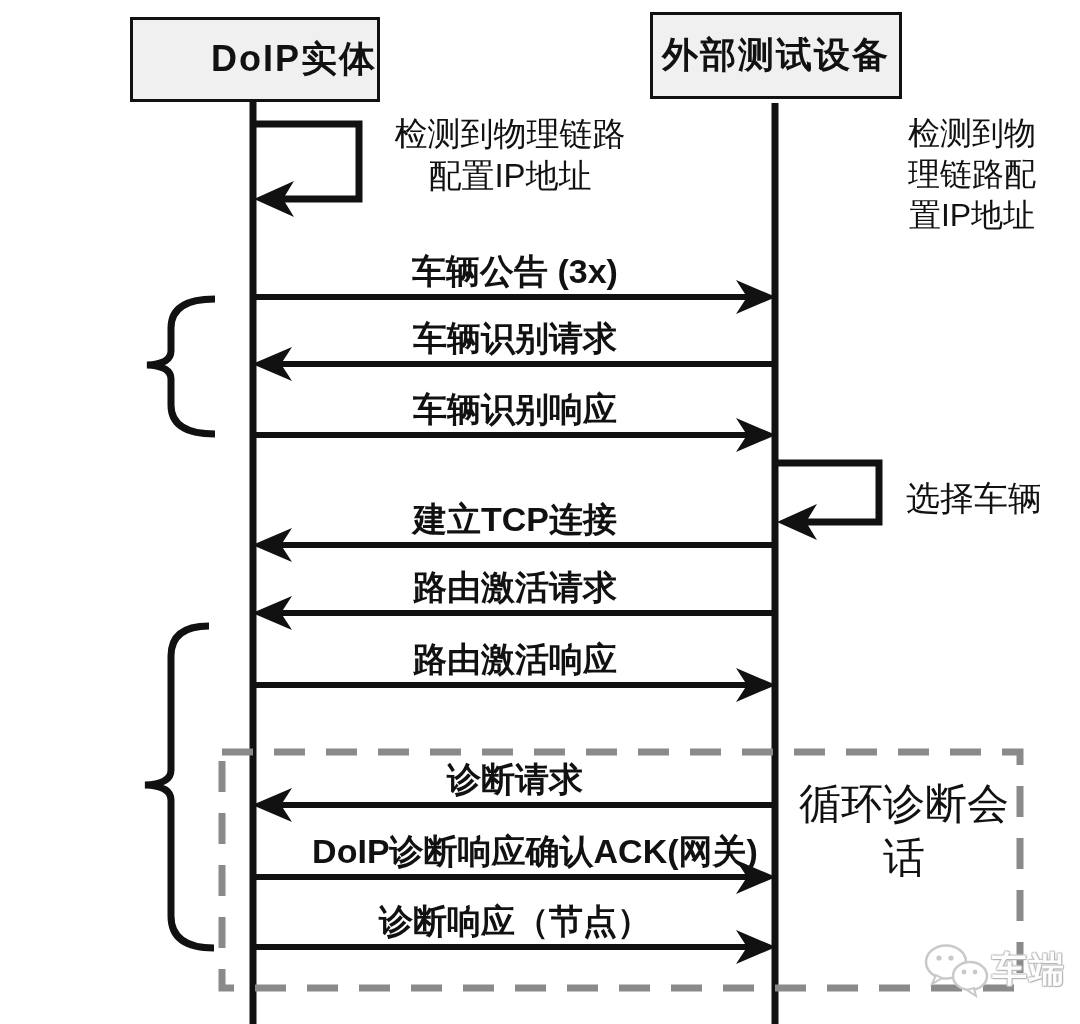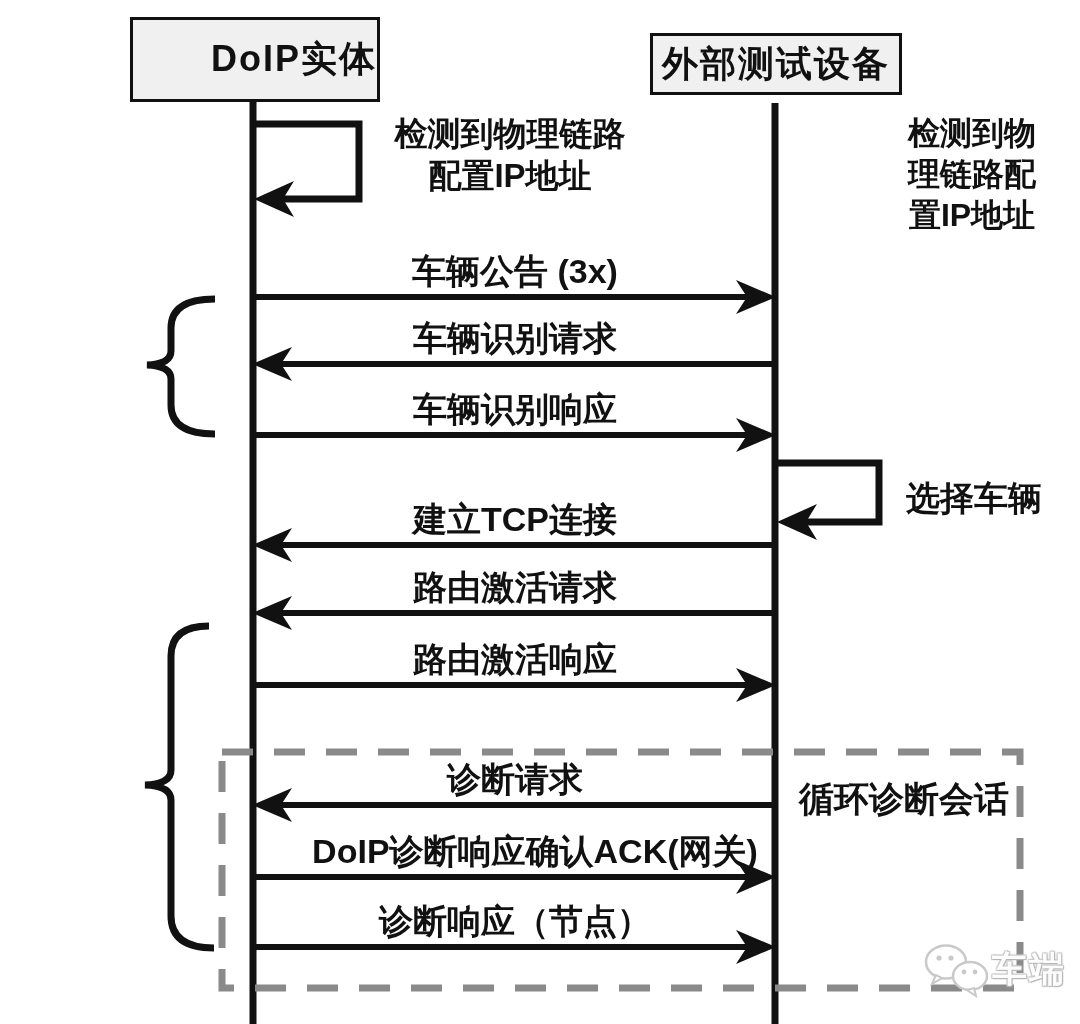--- a/index.html
+++ b/index.html
@@ -25,21 +25,21 @@
     display: flex;
     align-items: center;
     justify-content: center;
     font-size: 36px;
     font-weight: bold;
     letter-spacing: 2px;
     white-space: nowrap;
   }
   .lbl {
     position: absolute;
-    font-weight: bold;
+    font-weight: normal;
     white-space: pre-line;
     line-height: 1.28;
   }
   .msg-lbl {
     position: absolute;
     width: 522px;
     text-align: center;
     font-size: 34px;
     font-weight: bold;
     white-space: nowrap;
@@ -105,21 +105,21 @@
     <line x1="255" y1="947" x2="750" y2="947" stroke="#111" stroke-width="6"></line>
     <polygon points="776,947 736,930 747,947 736,964" fill="#111"></polygon>
 
     <path d="M215,299 Q171,299 171,328 L171,351 Q171,364 147,365 Q171,366 171,379 L171,405 Q171,434 215,434" fill="none" stroke="#111" stroke-width="7"></path>
     <path d="M209,626 Q171,626 171,656 L171,770 Q171,784 145,785 Q171,786 171,800 L171,916 Q171,948 214,948" fill="none" stroke="#111" stroke-width="7"></path>
   </svg>
 
   <div class="actor-box" style="left:130px; top:17px; width:250px; height:85px;justify-content:flex-end;">
     <span>DoIP实体</span>
   </div>
-  <div class="actor-box" style="left:650px; top:33px; width:252px; height:62px;">
+  <div class="actor-box" style="left:650px; top:12px; width:252px; height:87px;">
     <span>外部测试设备</span>
   </div>
 
   <div class="lbl center" style="left:365px; top:113px; width:290px; font-size:33px;">检测到物理链路
 配置IP地址</div>
   <div class="lbl center" style="left:882px; top:113px; width:180px; font-size:32px;">检测到物
 理链路配
 置IP地址</div>
   <div class="lbl center" style="left:890px; top:477px; width:168px; font-size:34px;">选择车辆</div>
 
@@ -127,21 +127,21 @@
   <div class="msg-lbl" style="left:254px; top:316px;">车辆识别请求</div>
   <div class="msg-lbl" style="left:254px; top:387px;">车辆识别响应</div>
   <div class="msg-lbl" style="left:254px; top:497px;">建立TCP连接</div>
   <div class="msg-lbl" style="left:254px; top:565px;">路由激活请求</div>
   <div class="msg-lbl" style="left:254px; top:637px;">路由激活响应</div>
   <div class="msg-lbl" style="left:254px; top:757px;">诊断请求</div>
   <div class="msg-lbl" style="left:250px; top:829px; width:530px;margin-left:20px;">DoIP诊断响应确认ACK(网关)</div>
   <div class="msg-lbl" style="left:254px; top:899px;">诊断响应（节点）</div>
 
 
-  <div class="lbl center" style="left:786px; top:777px; width:236px; font-size:35px;text-align:center;">循环诊断会话</div>
+  <div class="lbl center" style="left:786px; top:777px; width:236px; font-size:42px;text-align:center;">循环诊断会话</div>
 
   <div id="watermark">
     <svg width="70" height="58" viewBox="0 0 70 58" xmlns="http://www.w3.org/2000/svg">
       <ellipse cx="24" cy="22" rx="20" ry="16.5" fill="#ffffff" stroke="#c9c9c9" stroke-width="2.5"></ellipse>
       <path d="M14,35 L10,44 L20,38 Z" fill="#ffffff" stroke="#c9c9c9" stroke-width="2"></path>
       <circle cx="17" cy="18" r="2.6" fill="#c9c9c9"></circle>
       <circle cx="29" cy="18" r="2.6" fill="#c9c9c9"></circle>
       <ellipse cx="48" cy="36" rx="17" ry="14" fill="#ffffff" stroke="#c9c9c9" stroke-width="2.5"></ellipse>
       <path d="M52,48 L54,56 L45,50 Z" fill="#ffffff" stroke="#c9c9c9" stroke-width="2"></path>
       <circle cx="42" cy="32" r="2.4" fill="#c9c9c9"></circle>

